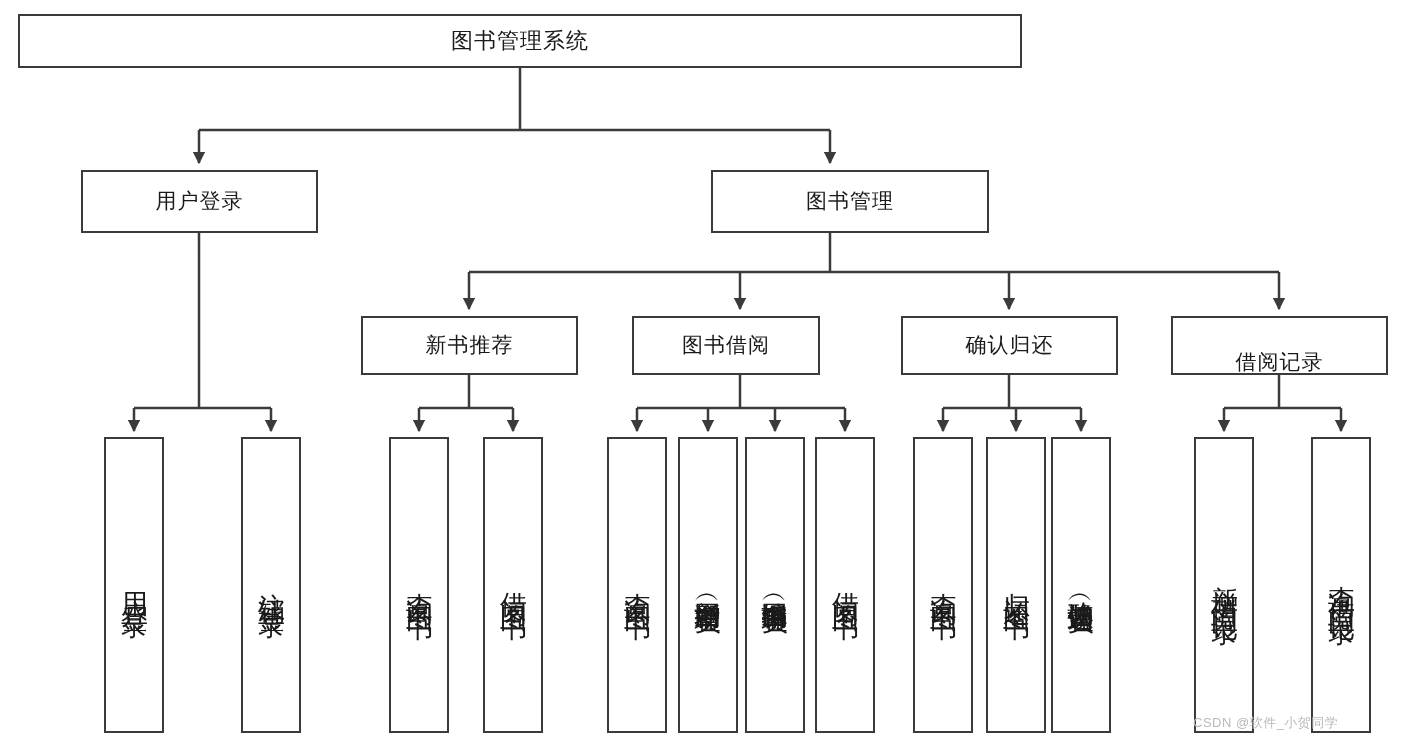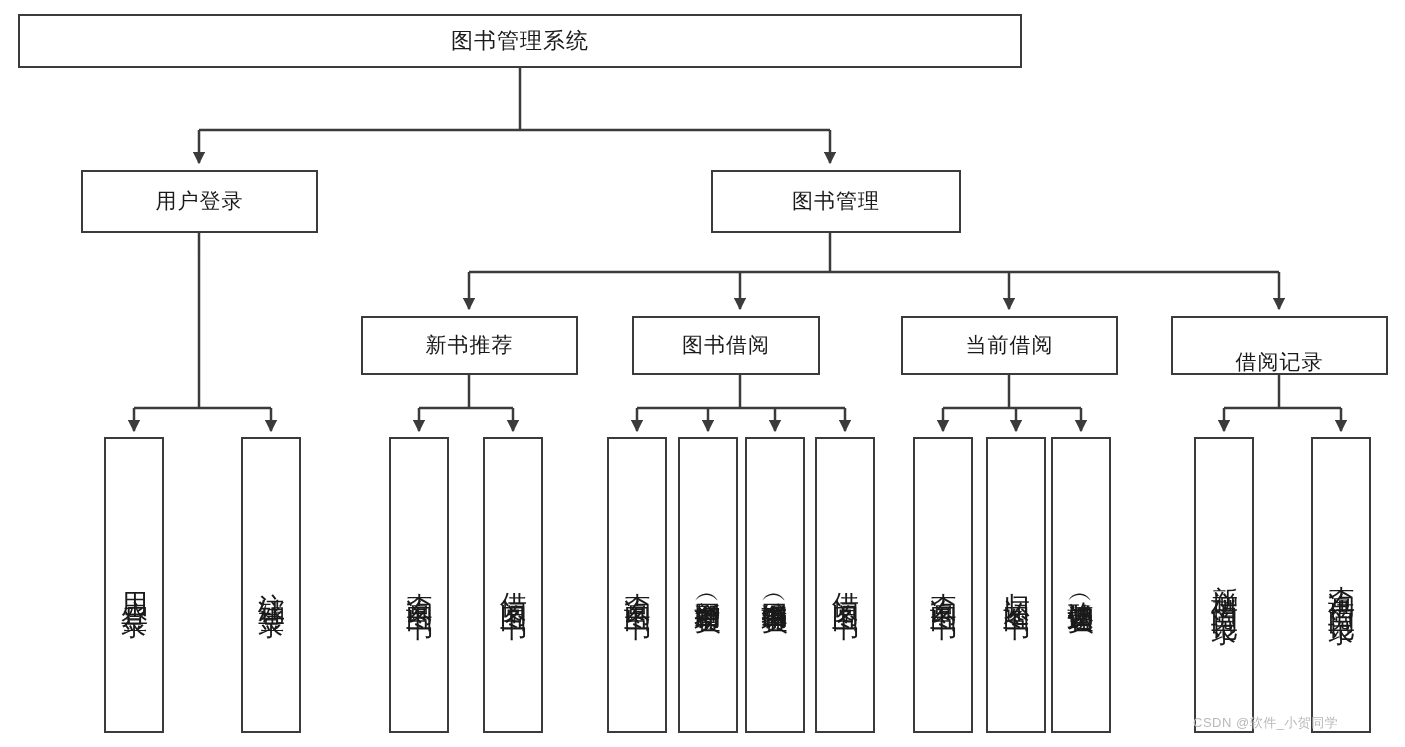--- a/index.html
+++ b/index.html
@@ -130,32 +130,32 @@
     </g>
   </svg>
 
   <div class="node h root" style="left:18px; top:14px; width:1004px; height:54px;">
     <span class="label">图书管理系统</span>
   </div>
 
   <div class="node h" style="left:81px; top:170px; width:237px; height:63px;">
     <span class="label">用户登录</span>
   </div>
-  <div class="node h" style="left:711px; top:170px; width:250px; height:63px;">
+  <div class="node h" style="left:711px; top:170px; width:278px; height:63px;">
     <span class="label">图书管理</span>
   </div>
 
   <div class="node h" style="left:361px; top:316px; width:217px; height:59px;">
     <span class="label">新书推荐</span>
   </div>
   <div class="node h" style="left:632px; top:316px; width:188px; height:59px;">
     <span class="label">图书借阅</span>
   </div>
   <div class="node h" style="left:901px; top:316px; width:217px; height:59px;">
-    <span class="label">当前借阅</span>
+    <span class="label">确认归还</span>
   </div>
   <div class="node h" style="left:1171px; top:316px; width:217px; height:59px;align-items:flex-end;">
     <span class="label">借阅记录</span>
   </div>
 
   <div class="node v" style="left:104px; top:437px; width:60px; height:296px;">
     <span class="label">用户登录</span>
   </div>
   <div class="node v" style="left:241px; top:437px; width:60px; height:296px;">
     <span class="label">注销登录</span>

